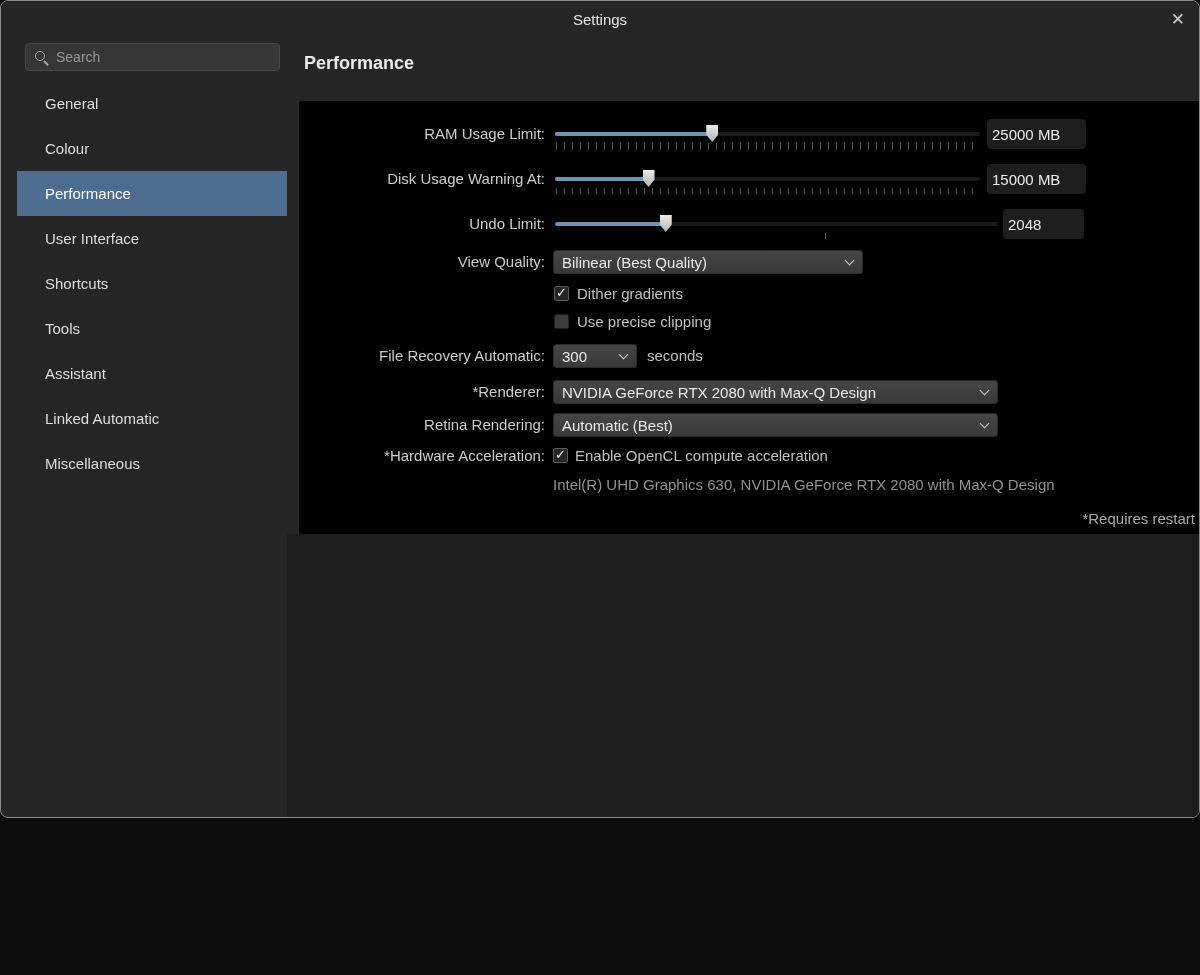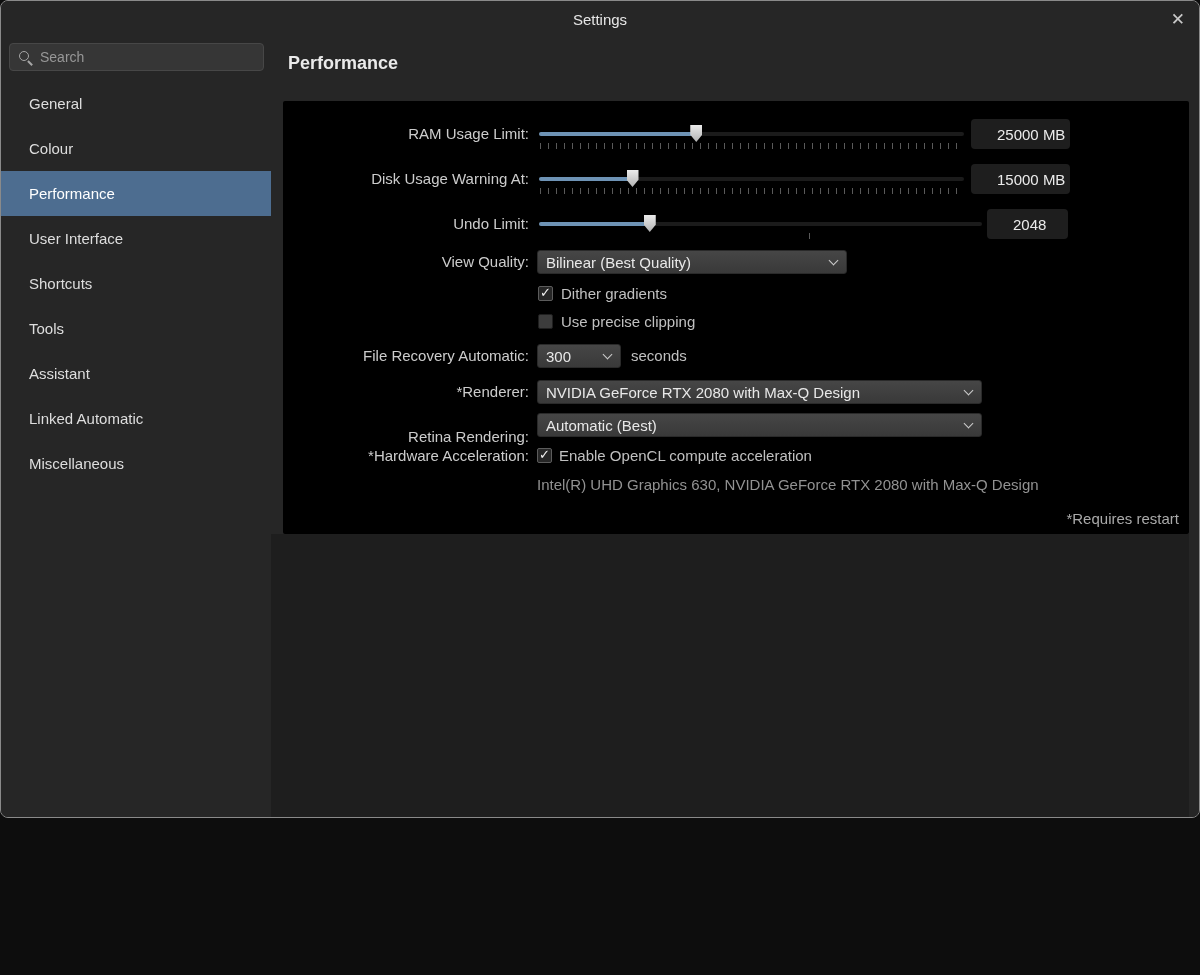--- a/index.html
+++ b/index.html
@@ -10,21 +10,21 @@
     background:#262626; border:1px solid #8a8a8a; border-radius:8px;
     overflow:hidden; font-family:"Liberation Sans", sans-serif; color:#e0e0e0;
   }
 
   
   .titlebar { position:relative; height:36px; display:flex; align-items:center; justify-content:center;
               font-size:15px; color:#e6e6e6; background:#262626; }
   .close-x { position:absolute; right:14px; top:50%; transform:translateY(-50%);
              font-size:17px; color:#c9c9c9; line-height:1; cursor:default; }
 
-  .body-wrap { display:flex; height:939px; }
+  .body-wrap { display:flex; height:939px;margin-left:16px; }
 
   
   .sidebar { position:relative; width:270px; flex:none; background:#262626; }
   .searchbox { position:absolute; left:8px; top:6px; width:255px; height:28px;
                background:#363636; border:1px solid #474747; border-radius:4px; }
   .search-icon { position:absolute; left:8px; top:6px; width:15px; height:15px; }
   .search-icon::before { content:""; position:absolute; left:1px; top:1px; width:8px; height:8px;
                          border:1.6px solid #a6a6a6; border-radius:50%; }
   .search-icon::after { content:""; position:absolute; left:10px; top:10px; width:6px; height:1.8px;
                         background:#a6a6a6; transform:rotate(45deg); transform-origin:left center; }
@@ -53,21 +53,21 @@
   .track  { position:absolute; left:0; right:0; top:8px; height:4px; background:#1b1b1b; border-radius:2px; }
   .fill   { position:absolute; left:0; top:8px; height:4px; width:var(--pct); background:#6e93b5; border-radius:2px; }
   .thumb  { position:absolute; top:1px; left:var(--pct); width:12px; height:17px; transform:translateX(-50%);
             background:linear-gradient(#ebebeb,#b2b2b2);
             clip-path:polygon(0 0,100% 0,100% 58%,50% 100%,0 58%); }
   .ticks  { position:absolute; left:1px; right:0; top:19px; height:6px;
             background:repeating-linear-gradient(90deg,#5a5a5a 0,#5a5a5a 1px,transparent 1px,transparent 8px); }
   .tick-one { position:absolute; top:19px; width:1px; height:6px; background:#5a5a5a; }
 
   .valuebox { position:absolute; height:30px; background:#1e1e1e; border-radius:4px;
-              padding-left:26px; display:flex; align-items:center; font-size:15px; color:#ebebeb; }
+              padding-left:5px; display:flex; align-items:center; font-size:15px; color:#ebebeb; }
 
   .dropdown { position:absolute; height:24px; background:linear-gradient(#464646,#393939);
               border:1px solid #2a2a2a; border-radius:3px; display:flex; align-items:center;
               padding:0 24px 0 8px; font-size:15px; color:#e8e8e8; white-space:nowrap; overflow:hidden; }
   .chev { position:absolute; right:9px; top:6px; width:7px; height:7px;
           border-right:1.6px solid #cccccc; border-bottom:1.6px solid #cccccc; transform:rotate(45deg); }
 
   .checkbox { position:absolute; width:15px; height:15px; background:#3c3c3c;
               border:1px solid #1f1f1f; border-radius:2px; }
   .checkbox.checked { background:#262626; border-color:#5c5c5c; }
@@ -164,21 +164,21 @@
           <span class="chev"></span>
         </div>
         <div class="suffix" style="left:348px;top:246px">seconds</div>
 
         <div class="plabel" style="top:282px">*Renderer:</div>
         <div class="dropdown" style="left:254px;top:279px;width:445px">
           <span>NVIDIA GeForce RTX 2080 with Max-Q Design</span>
           <span class="chev"></span>
         </div>
 
-        <div class="plabel" style="top:327px">Retina Rendering:</div>
+        <div class="plabel" style="top:315px">Retina Rendering:</div>
         <div class="dropdown" style="left:254px;top:312px;width:445px">
           <span>Automatic (Best)</span>
           <span class="chev"></span>
         </div>
 
         <div class="plabel" style="top:346px">*Hardware Acceleration:</div>
         <div class="checkbox checked" style="left:254px;top:347px"></div>
         <div class="cblabel" style="left:276px;top:346px">Enable OpenCL compute acceleration</div>
 
         <div class="devices">Intel(R) UHD Graphics 630, NVIDIA GeForce RTX 2080 with Max-Q Design</div>

